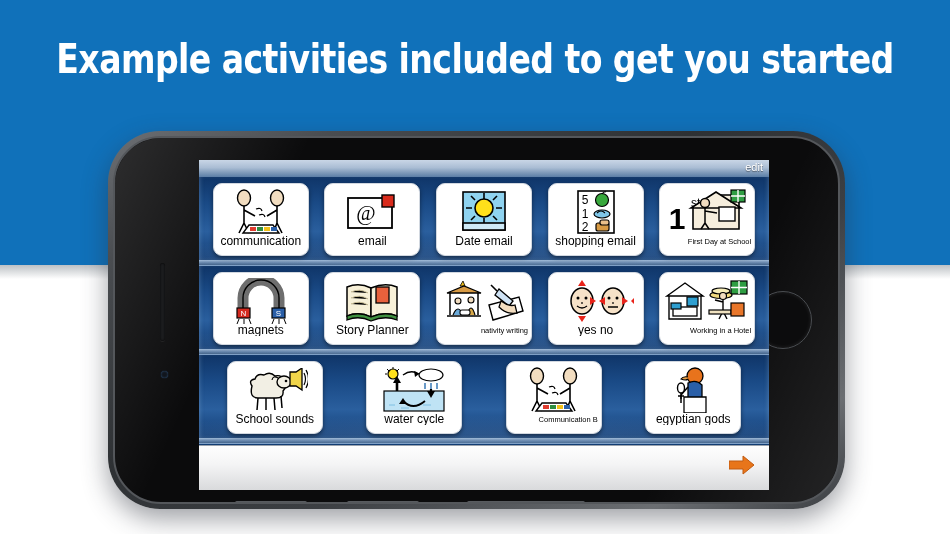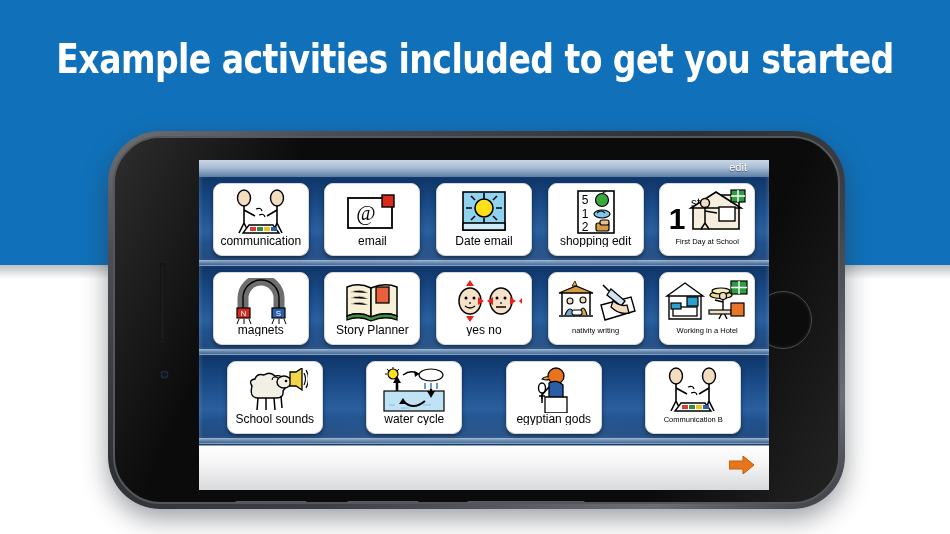--- a/index.html
+++ b/index.html
@@ -79,21 +79,21 @@
     position: absolute; left: 84px; top: 22px;
     width: 570px; height: 330px;
     background: #0d2a52;
     overflow: hidden;
   }
   #topbar {
     position: relative; height: 17px; width: 100%;
     background: linear-gradient(180deg,#c9d6e6 0%, #aabdd4 45%, #7e9ab9 75%, #5b7ea6 100%);
   }
   #edit-link {
-    position: absolute; right: 22px; top: 1px;
+    position: absolute; right: 6px; top: 1px;
     font-size: 11px; color: #ffffff; font-weight: normal;
     text-shadow: 0 1px 1px rgba(0,0,0,.5);
     cursor: pointer;
   }
   #grid { position: relative; width: 100%; height: 268px; background: #123d73; }
   .shelf {
     position: relative; width: 100%; height: 89px;
     background:
       radial-gradient(ellipse 150% 70% at 50% 112%, rgba(140,175,215,.38) 0%, rgba(140,175,215,0) 62%),
       linear-gradient(180deg,#0f3568 0%, #1a4a86 30%, #2a5f9e 62%, #143f77 92%, #0b2b55 100%);
@@ -119,21 +119,21 @@
     padding: 4px 3px 2px 3px;
     cursor: pointer;
     overflow: hidden;
   }
   .tile-art { height: 48px; width: 100%; display: flex; align-items: center; justify-content: center; }
   .tile-art svg { display: block; }
   .tile-label {
     font-size: 12px; color: #000; text-align: center; line-height: 11px;
     width: 100%; white-space: nowrap; overflow: hidden; text-overflow: ellipsis;
   }
-  .tile-label.small { font-size: 7.5px; }
+  .tile-label.small { font-size: 7.5px; text-align: right; }
 
   #bottombar {
     position: relative; width: 100%; height: 45px;
     background: linear-gradient(180deg,#fefefe 0%, #f4f4f5 42%, #d9dadc 100%);
     border-top: 1px solid #9aa2ad;
   }
   #next-arrow {
     position: absolute; right: 14px; top: 9px; cursor: pointer;
   }
 </style>
@@ -224,21 +224,21 @@
                     <text x="13" y="29" font-family="Liberation Sans, sans-serif" font-size="12" text-anchor="middle" fill="#000">1</text>
                     <text x="13" y="42" font-family="Liberation Sans, sans-serif" font-size="12" text-anchor="middle" fill="#000">2</text>
                     <circle cx="30" cy="11" r="6.5" fill="#38a83c" stroke="#000" stroke-width="1.2"></circle>
                     <path d="M30 5 q2 -3 4 -2" stroke="#000" stroke-width="1.2" fill="none"></path>
                     <ellipse cx="30" cy="25" rx="8" ry="4" fill="#7fc6e8" stroke="#000" stroke-width="1.2"></ellipse>
                     <path d="M25 24 q4 -4 8 0" stroke="#000" stroke-width="1.1" fill="none"></path>
                     <rect x="24" y="34" width="13" height="8" rx="2" fill="#d79a44" stroke="#000" stroke-width="1.2"></rect>
                     <rect x="28" y="31" width="9" height="5" rx="2" fill="#eac08a" stroke="#000" stroke-width="1.2"></rect>
                   </svg>
                 </div>
-                <div class="tile-label">shopping edit</div>
+                <div class="tile-label">shopping email</div>
               </div>
 
               <div class="tile">
                 <div class="tile-art">
                   <svg width="80" height="46" viewBox="0 0 80 46">
                     <text x="10" y="40" font-family="Liberation Sans, sans-serif" font-size="30" font-weight="bold" text-anchor="middle" fill="#000">1</text>
                     <text x="24" y="18" font-family="Liberation Sans, sans-serif" font-size="12" fill="#000">st</text>
                     <polygon points="48,6 72,6 72,40 26,40 26,18" fill="#f6eedd" stroke="#000" stroke-width="1.6"></polygon>
                     <polygon points="24,19 49,3 74,19" fill="#f6eedd" stroke="#000" stroke-width="1.6"></polygon>
                     <rect x="52" y="18" width="16" height="14" fill="#fff" stroke="#000" stroke-width="1.4"></rect>
@@ -291,66 +291,66 @@
                     </g>
                     <rect x="33" y="8" width="13" height="16" fill="#e8613c" stroke="#000" stroke-width="1.3"></rect>
                     <path d="M4 37 Q16 32 28 38 Q42 32 54 37 L54 41 Q42 36 28 42 Q16 36 4 41 Z" fill="#3f8f3f" stroke="#000" stroke-width="1.3"></path>
                   </svg>
                 </div>
                 <div class="tile-label">Story Planner</div>
               </div>
 
               <div class="tile">
                 <div class="tile-art">
-                  <svg width="76" height="44" viewBox="0 0 76 44">
-                    <ellipse cx="24" cy="22" rx="11" ry="13" fill="#f6e2c8" stroke="#000" stroke-width="1.5"></ellipse>
-                    <ellipse cx="55" cy="22" rx="11" ry="13" fill="#f6e2c8" stroke="#000" stroke-width="1.5"></ellipse>
-                    <g fill="#000">
-                      <circle cx="20" cy="19" r="1.5"></circle>
-                        <circle cx="28" cy="19" r="1.5"></circle>
-                      <circle cx="51" cy="19" r="1.5"></circle>
-                        <circle cx="59" cy="19" r="1.5"></circle>
-                    </g>
-                    <path d="M19 27 q5 4 10 0" stroke="#000" stroke-width="1.3" fill="none"></path>
-                    <path d="M50 28 l10 0" stroke="#000" stroke-width="1.3" fill="none"></path>
-                    <line x1="24" y1="23" x2="24" y2="25" stroke="#000" stroke-width="1.2"></line>
-                    <line x1="55" y1="23" x2="55" y2="25" stroke="#000" stroke-width="1.2"></line>
-                    <g fill="#e8231a">
-                      <polygon points="24,1 28,7 20,7"></polygon>
-                        <polygon points="24,43 28,37 20,37"></polygon>
-                      <polygon points="38,22 32,18 32,26"></polygon>
-                        <polygon points="41,22 47,18 47,26"></polygon>
-                      <polygon points="70,22 64,18 64,26"></polygon>
-                        <polygon points="73,22 76,19 76,25"></polygon>
-                    </g>
-                  </svg>
-                </div>
-                <div class="tile-label">yes  no</div>
-              </div>
-
-              <div class="tile">
-                <div class="tile-art">
                   <svg width="82" height="44" viewBox="0 0 82 44">
                     <polygon points="20,2 22,7 17,7" fill="#f2c019" stroke="#000" stroke-width="0.8"></polygon>
                     <polygon points="4,14 38,14 21,7" fill="#d79a44" stroke="#000" stroke-width="1.3"></polygon>
                     <line x1="7" y1="14" x2="7" y2="36" stroke="#000" stroke-width="1.5"></line>
                     <line x1="35" y1="14" x2="35" y2="36" stroke="#000" stroke-width="1.5"></line>
                     <path d="M10 36 q5 -12 10 0" fill="#6aa9d8" stroke="#000" stroke-width="1.2"></path>
                     <circle cx="15" cy="22" r="3" fill="#f2ddc0" stroke="#000" stroke-width="1.1"></circle>
                     <path d="M24 36 q4 -14 8 0" fill="#d8a94a" stroke="#000" stroke-width="1.2"></path>
                     <circle cx="28" cy="21" r="3" fill="#f2ddc0" stroke="#000" stroke-width="1.1"></circle>
                     <rect x="17" y="31" width="10" height="5" rx="2" fill="#fff" stroke="#000" stroke-width="1.1"></rect>
                     <line x1="4" y1="37" x2="38" y2="37" stroke="#000" stroke-width="1.4"></line>
                     <polygon points="46,26 76,18 80,32 50,41" fill="#fff" stroke="#000" stroke-width="1.4"></polygon>
                     <path d="M56 10 L70 22 L66 27 L52 16 Z" fill="#cfe3f5" stroke="#000" stroke-width="1.3"></path>
                     <path d="M54 12 L48 6" stroke="#000" stroke-width="1.6"></path>
                     <path d="M58 22 q8 6 14 4 l2 8 q-10 2 -18 -6 Z" fill="#f2ddc0" stroke="#000" stroke-width="1.3"></path>
                   </svg>
                 </div>
                 <div class="tile-label small">nativity writing</div>
+              </div>
+
+              <div class="tile">
+                <div class="tile-art">
+                  <svg width="76" height="44" viewBox="0 0 76 44">
+                    <ellipse cx="24" cy="22" rx="11" ry="13" fill="#f6e2c8" stroke="#000" stroke-width="1.5"></ellipse>
+                    <ellipse cx="55" cy="22" rx="11" ry="13" fill="#f6e2c8" stroke="#000" stroke-width="1.5"></ellipse>
+                    <g fill="#000">
+                      <circle cx="20" cy="19" r="1.5"></circle>
+                        <circle cx="28" cy="19" r="1.5"></circle>
+                      <circle cx="51" cy="19" r="1.5"></circle>
+                        <circle cx="59" cy="19" r="1.5"></circle>
+                    </g>
+                    <path d="M19 27 q5 4 10 0" stroke="#000" stroke-width="1.3" fill="none"></path>
+                    <path d="M50 28 l10 0" stroke="#000" stroke-width="1.3" fill="none"></path>
+                    <line x1="24" y1="23" x2="24" y2="25" stroke="#000" stroke-width="1.2"></line>
+                    <line x1="55" y1="23" x2="55" y2="25" stroke="#000" stroke-width="1.2"></line>
+                    <g fill="#e8231a">
+                      <polygon points="24,1 28,7 20,7"></polygon>
+                        <polygon points="24,43 28,37 20,37"></polygon>
+                      <polygon points="38,22 32,18 32,26"></polygon>
+                        <polygon points="41,22 47,18 47,26"></polygon>
+                      <polygon points="70,22 64,18 64,26"></polygon>
+                        <polygon points="73,22 76,19 76,25"></polygon>
+                    </g>
+                  </svg>
+                </div>
+                <div class="tile-label">yes  no</div>
               </div>
 
               <div class="tile">
                 <div class="tile-art">
                   <svg width="84" height="44" viewBox="0 0 84 44">
                     <polygon points="4,16 36,16 36,40 4,40" fill="#fff" stroke="#000" stroke-width="1.4"></polygon>
                     <polygon points="2,17 20,4 38,17" fill="#fff" stroke="#000" stroke-width="1.4"></polygon>
                     <rect x="8" y="28" width="24" height="9" fill="#fff" stroke="#000" stroke-width="1.3"></rect>
                     <rect x="6" y="24" width="10" height="6" fill="#2f9fd0" stroke="#000" stroke-width="1.2"></rect>
                     <rect x="22" y="18" width="11" height="9" fill="#2f9fd0" stroke="#000" stroke-width="1.2"></rect>
@@ -424,53 +424,53 @@
                         <line x1="42" y1="38" x2="50" y2="38"></line>
                       </g>
                   </svg>
                 </div>
                 <div class="tile-label">water cycle</div>
               </div>
 
 
               <div class="tile">
                 <div class="tile-art">
-                  <svg width="50" height="46" viewBox="0 0 50 46">
-                    <circle cx="27" cy="9" r="8" fill="#e8731c" stroke="#000" stroke-width="1.3"></circle>
-                    <path d="M20 10 q-5 -1 -7 2 q5 2 7 0" fill="#e8a24a" stroke="#000" stroke-width="1.2"></path>
-                    <path d="M20 16 q8 -4 14 2 l0 14 -14 0 Z" fill="#2a5fa8" stroke="#000" stroke-width="1.3"></path>
-                    <polygon points="16,30 38,30 38,46 16,46" fill="#fff" stroke="#000" stroke-width="1.3"></polygon>
-                    <path d="M20 20 L13 28 M13 28 L13 36" stroke="#000" stroke-width="1.5" fill="none"></path>
-                    <ellipse cx="13" cy="21" rx="3.5" ry="5" fill="none" stroke="#000" stroke-width="1.4"></ellipse>
-                    <line x1="13" y1="26" x2="13" y2="32" stroke="#000" stroke-width="1.4"></line>
-                    <line x1="10" y1="29" x2="16" y2="29" stroke="#000" stroke-width="1.4"></line>
-                  </svg>
-                </div>
-                <div class="tile-label">egyptian gods</div>
-              </div>
-
-              <div class="tile">
-                <div class="tile-art">
                   <svg width="66" height="46" viewBox="0 0 66 46">
                     <ellipse cx="16" cy="9" rx="6.5" ry="8" fill="#f2ddc0" stroke="#000" stroke-width="1.4"></ellipse>
                     <ellipse cx="49" cy="9" rx="6.5" ry="8" fill="#f2ddc0" stroke="#000" stroke-width="1.4"></ellipse>
                     <path d="M16 17 L16 34 M16 21 L27 27 M16 34 L11 44 M16 34 L21 44" stroke="#000" stroke-width="1.6" fill="none"></path>
                     <path d="M49 17 L49 34 M49 21 L39 27 M49 34 L45 44 M49 34 L54 44" stroke="#000" stroke-width="1.6" fill="none"></path>
                     <path d="M28 20 q5 -2 6 2" stroke="#000" stroke-width="1.2" fill="none"></path>
                     <path d="M31 26 q5 -2 6 2" stroke="#000" stroke-width="1.2" fill="none"></path>
                     <polygon points="21,36 45,36 51,44 15,44" fill="#fff" stroke="#000" stroke-width="1.4"></polygon>
                     <rect x="22" y="38" width="6" height="4" fill="#e03b2f"></rect>
                     <rect x="29" y="38" width="6" height="4" fill="#2f8e3f"></rect>
                     <rect x="36" y="38" width="6" height="4" fill="#f2c019"></rect>
                     <rect x="43" y="38" width="6" height="4" fill="#2a5fa8"></rect>
                   </svg>
                 </div>
                 <div class="tile-label small">Communication B</div>
               </div>
 
+              <div class="tile">
+                <div class="tile-art">
+                  <svg width="50" height="46" viewBox="0 0 50 46">
+                    <circle cx="27" cy="9" r="8" fill="#e8731c" stroke="#000" stroke-width="1.3"></circle>
+                    <path d="M20 10 q-5 -1 -7 2 q5 2 7 0" fill="#e8a24a" stroke="#000" stroke-width="1.2"></path>
+                    <path d="M20 16 q8 -4 14 2 l0 14 -14 0 Z" fill="#2a5fa8" stroke="#000" stroke-width="1.3"></path>
+                    <polygon points="16,30 38,30 38,46 16,46" fill="#fff" stroke="#000" stroke-width="1.3"></polygon>
+                    <path d="M20 20 L13 28 M13 28 L13 36" stroke="#000" stroke-width="1.5" fill="none"></path>
+                    <ellipse cx="13" cy="21" rx="3.5" ry="5" fill="none" stroke="#000" stroke-width="1.4"></ellipse>
+                    <line x1="13" y1="26" x2="13" y2="32" stroke="#000" stroke-width="1.4"></line>
+                    <line x1="10" y1="29" x2="16" y2="29" stroke="#000" stroke-width="1.4"></line>
+                  </svg>
+                </div>
+                <div class="tile-label">egyptian gods</div>
+              </div>
+
             </div>
           </div>
 
         </div>
 
         <div id="bottombar">
           <svg id="next-arrow" width="26" height="20" viewBox="0 0 26 20">
             <polygon points="0,6 14,6 14,1 25,10 14,19 14,14 0,14" fill="#e8751a" stroke="#c05a10" stroke-width="1"></polygon>
           </svg>
         </div>

